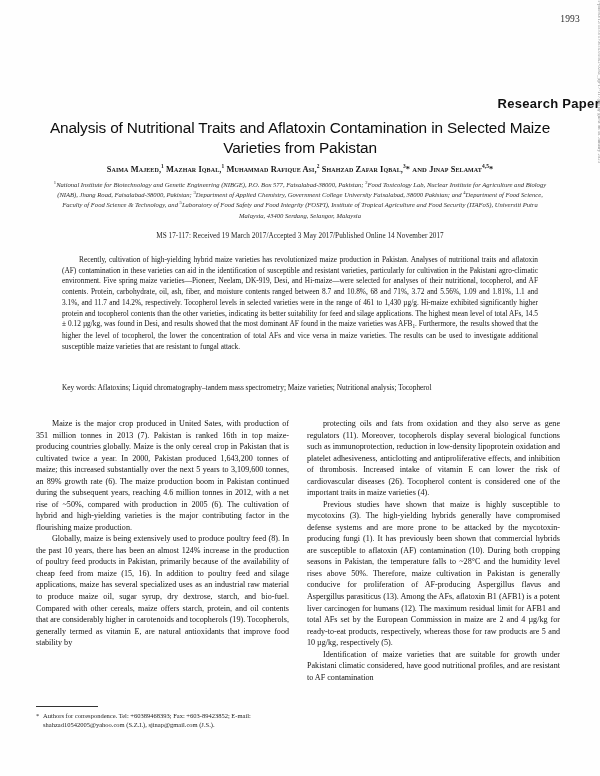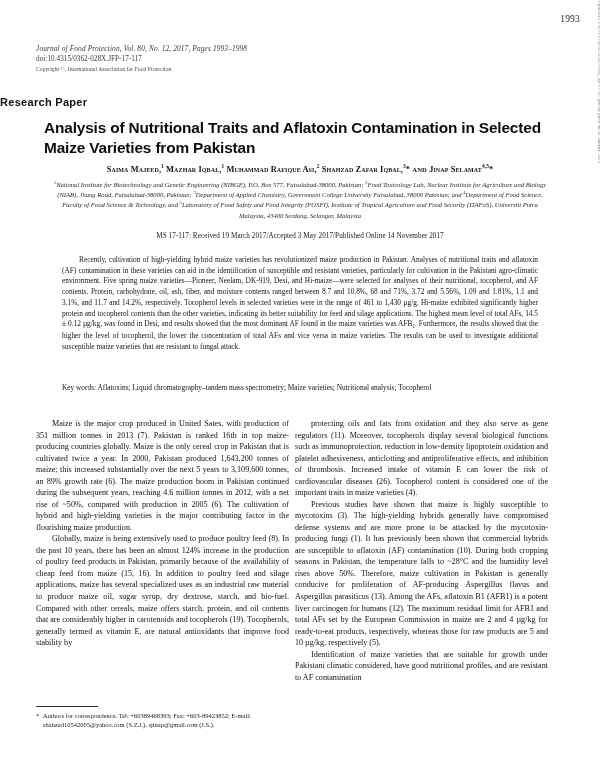--- a/index.html
+++ b/index.html
@@ -58,36 +58,37 @@
     margin-top: 1.5px;
     color: #4a4a4a;
   }
 
   
   .research-paper-label {
     position: absolute;
     top: 96px;
     left: 0;
     width: 600px;
-    text-align: left;
+    text-align: right;
     font-family: "Liberation Sans", sans-serif;
     font-weight: bold;
-    font-size: 11px;
+    font-size: 13px;
     letter-spacing: 0.3px;
     color: #111;
   }
 
   
   .title {
     position: absolute;
     top: 118px;
     left: 44px;
     width: 512px;
+    text-align: center;
     font-family: "Liberation Sans", sans-serif;
-    font-weight: bold;
+    font-weight: normal;
     font-size: 15.4px;
     line-height: 1.28;
     letter-spacing: -0.15px;
     color: #0d0d0d;
   }
 
   
   .authors {
     position: absolute;
     top: 163px;
@@ -180,21 +181,21 @@
   }
 
   
   .columns {
     position: absolute;
     top: 418px;
     left: 36px;
     width: 528px;
     height: 295px;
     display: flex;
-    gap: 6px;
+    gap: 18px;
   }
   .column {
     width: 253px;
     font-size: 8.1px;
     line-height: 1.425;
     text-align: justify;
     color: #111;
   }
   .column p {
     margin: 0;
@@ -241,25 +242,20 @@
   }
   .side-text div { margin-bottom: 0.5px; }
 </style>
 </head>
 <body>
 
 <div class="page">
 
   <div class="page-number">1993</div>
 
-  <div class="masthead">
-    <div class="line1">Journal of Food Protection, Vol. 80, No. 12, 2017, Pages 1993–1998</div>
-    <div class="line2">doi:10.4315/0362-028X.JFP-17-117</div>
-    <div class="line3">Copyright ©, International Association for Food Protection</div>
-  </div>
 
   <div class="research-paper-label">Research Paper</div>
 
   <div class="title">Analysis of Nutritional Traits and Aflatoxin Contamination in Selected Maize Varieties from Pakistan</div>
 
   <div class="authors">
     <span>Saima Majeed,<sup>1</sup></span>
     <span>Mazhar Iqbal,<sup>1</sup></span>
     <span>Muhammad Rafique Asi,<sup>2</sup></span>
     <span>Shahzad Zafar Iqbal,<sup>3</sup>*</span>

